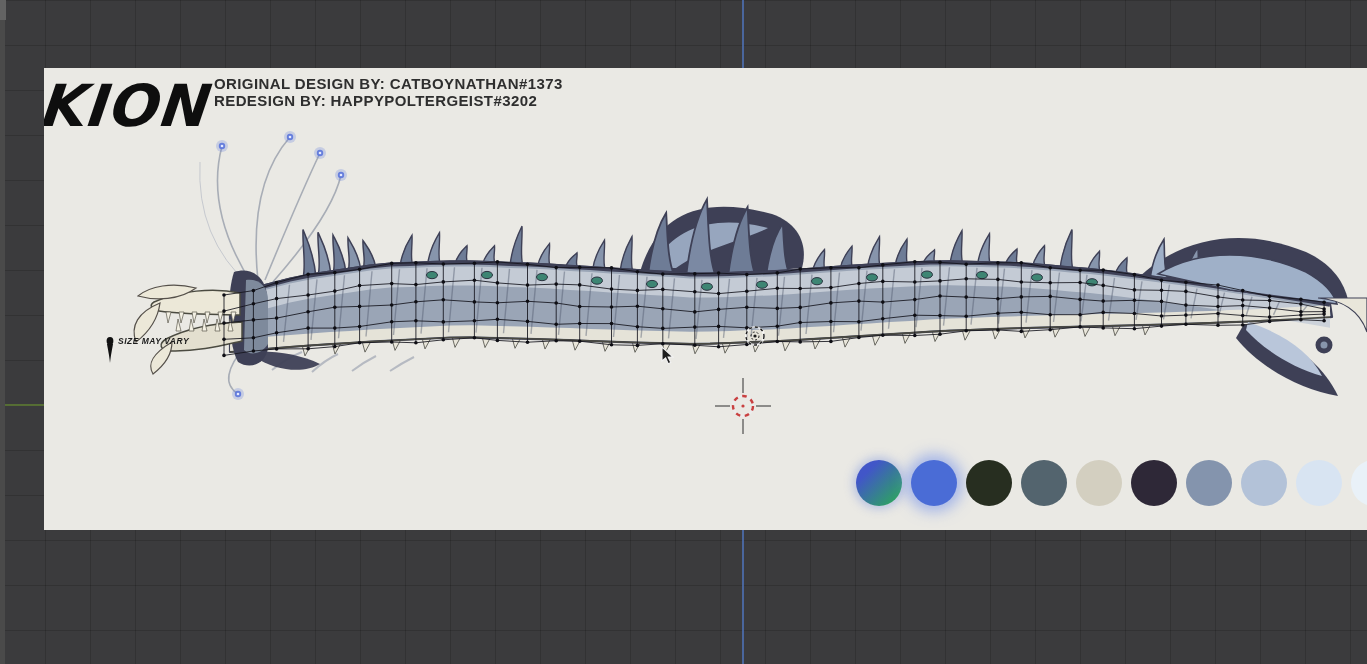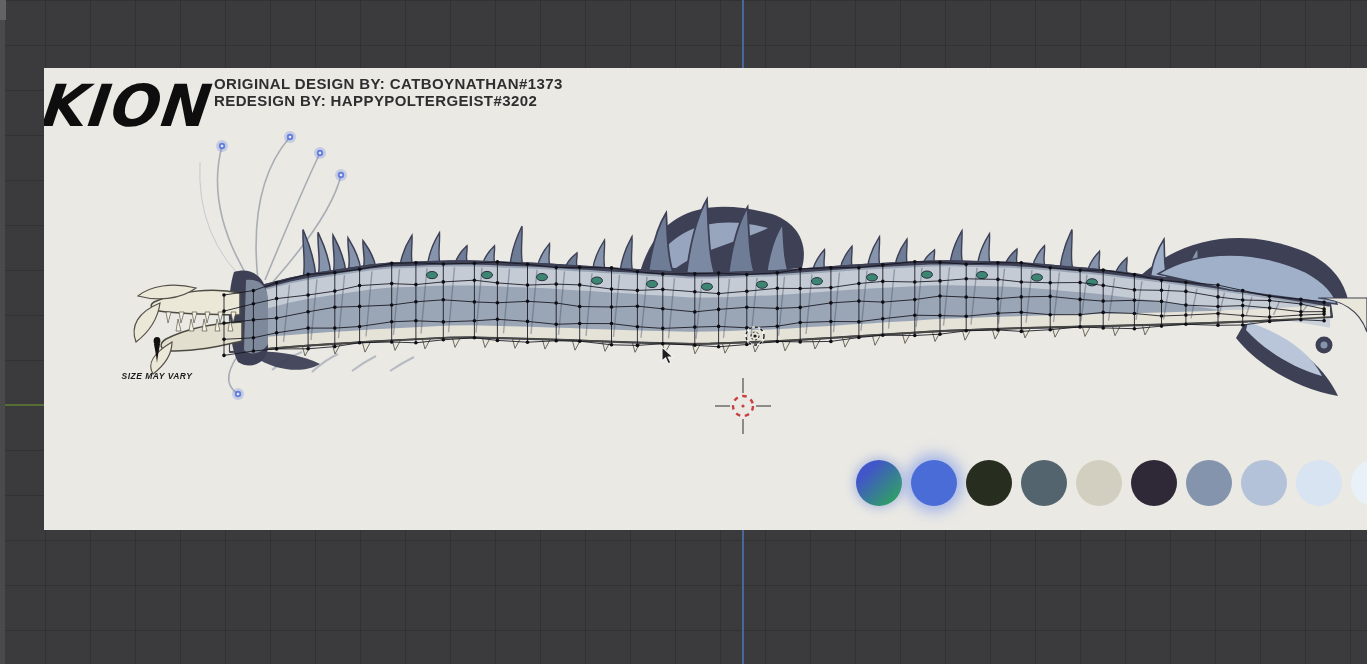--- a/index.html
+++ b/index.html
@@ -10,22 +10,22 @@
   .axis-h{position:absolute;left:0;right:0;top:404px;height:2px;opacity:.8;}
   .edge-strip{position:absolute;left:0;top:0;width:5px;height:664px;}
   .edge-corner{position:absolute;left:0;top:0;width:6px;height:20px;}
   .card{position:absolute;left:44px;top:68px;width:1323px;height:462px;overflow:hidden;}
   .title{position:absolute;left:4px;top:4px;font-size:58px;font-weight:bold;font-style:italic;
          letter-spacing:1px;transform:skewX(-8deg);transform-origin:left top;color:#0e0e0e;
          font-family:"DejaVu Sans",sans-serif;}
   .credits{position:absolute;left:170px;top:7px;font-size:15px;font-weight:bold;color:#2e2e2e;
            letter-spacing:.4px;line-height:17px;}
   .art{position:absolute;left:0;top:0;}
-  .size-note{position:absolute;left:58px;top:268px;width:110px;display:flex;flex-direction:column;
-             align-items:center;gap:5px;}
+  .size-note{position:absolute;left:58px;top:268px;width:110px;display:flex;flex-direction:row;
+             }
   .size-note-label{font-size:8.5px;font-weight:bold;font-style:italic;letter-spacing:.5px;color:#1c1c1c;}
   .palette{position:absolute;left:812px;top:392px;display:flex;gap:9px;}
   .swatch{width:46px;height:46px;border-radius:50%;flex:0 0 auto;}
   .swatch.soft{box-shadow:0 0 10px 3px rgba(90,120,220,.35);}
   .swatch.selected{box-shadow:0 0 14px 6px rgba(110,140,235,.55);}
   .cursor3d,.median,.mouse{position:absolute;}
 </style>
 </head>
 <body>
 

